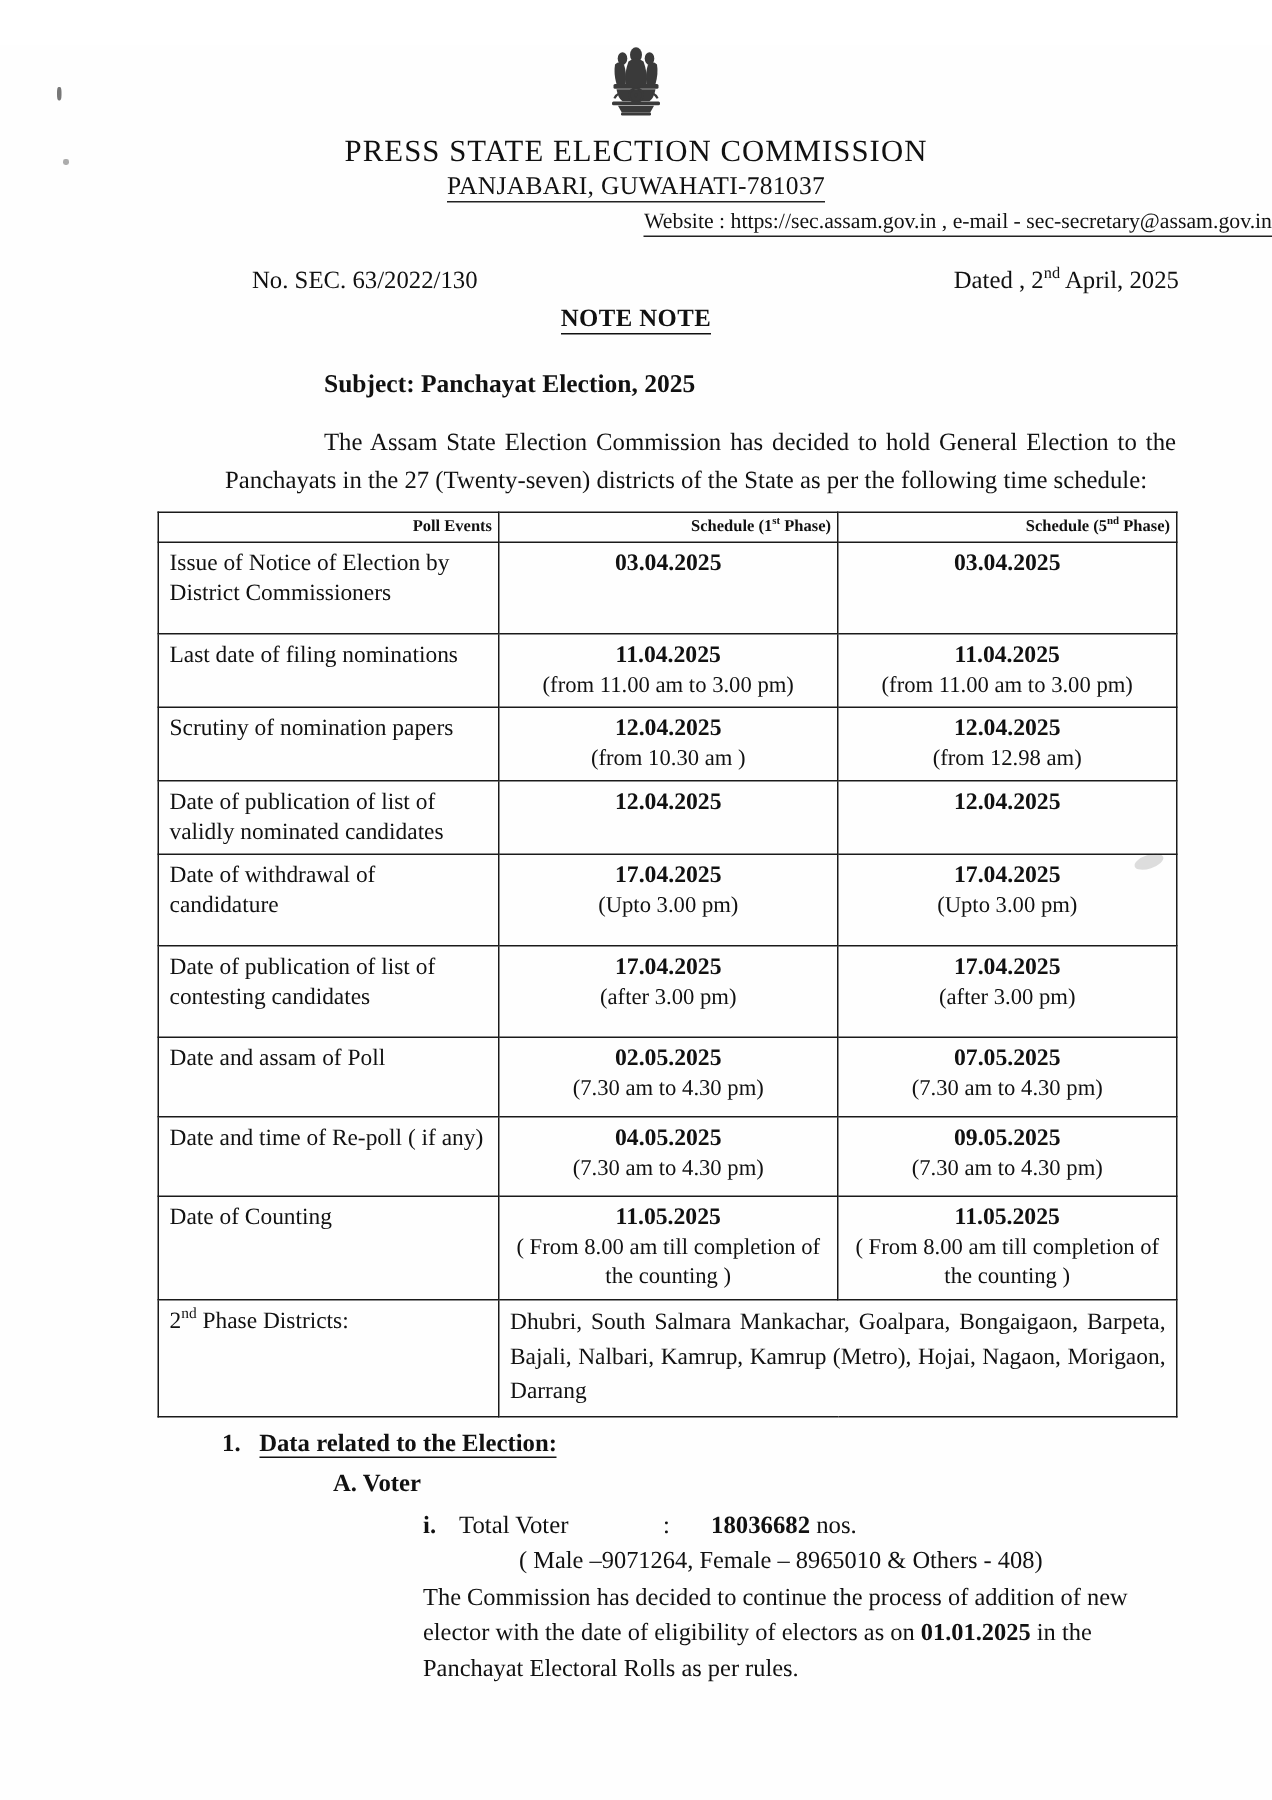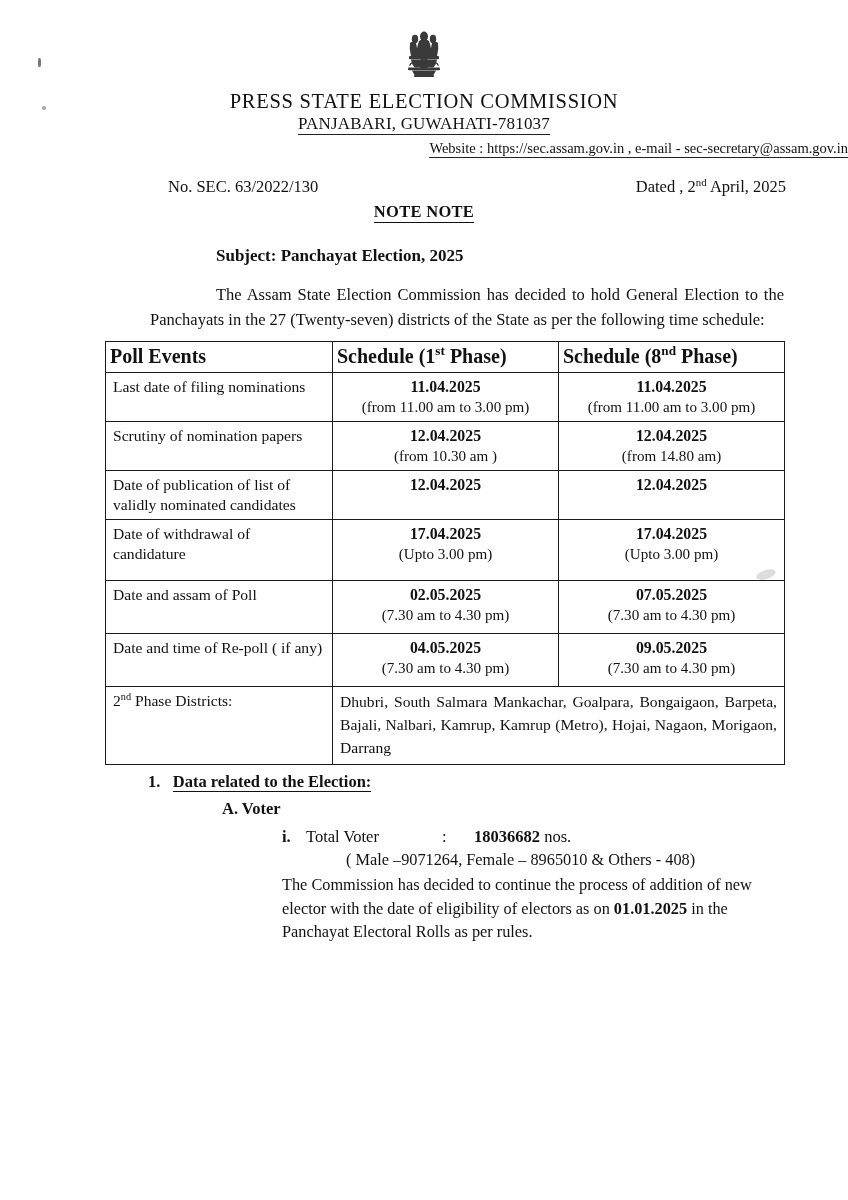--- a/index.html
+++ b/index.html
@@ -94,23 +94,23 @@
     width:679px;
     table-layout:fixed;
     font-size:15.3px;
   }
   table.sched td, table.sched th{
     border:1.15px solid #1a1a1a;
     padding:4px 7px;
     vertical-align:top;
   }
   table.sched th{
-    text-align:left;
-    font-weight:bold;
-    font-size:20px;
+    text-align:right;
+    font-weight:bold;
+    font-size:11px;
     padding:3px 4px 4px;
   }
   .c-event{width:227px;}
   .c-p1{width:226px;}
   .c-p2{width:226px;}
   td.ev{font-size:15.6px;line-height:1.28;}
   td.val{text-align:center;line-height:1.3;}
   td.val .d{font-weight:bold;font-size:15.8px;display:block;}
   td.val .t{font-size:15.1px;display:block;}
   td.districts{
@@ -211,44 +211,55 @@
   <table class="sched">
     <colgroup>
         <col class="c-event">
         <col class="c-p1">
         <col class="c-p2">
       </colgroup>
     <thead>
       <tr>
         <th>Poll Events</th>
         <th><span>Schedule (1</span><sup>st</sup><span> Phase)</span></th>
-        <th><span>Schedule (8</span><sup>nd</sup><span>  Phase)</span></th>
+        <th><span>Schedule (5</span><sup>nd</sup><span>  Phase)</span></th>
       </tr>
     </thead>
     <tbody>
+      <tr class="r-tall">
+        <td class="ev">Issue of Notice of Election by District Commissioners</td>
+        <td class="val">
+            <span class="d">03.04.2025</span>
+            <span class="t"></span>
+          </td>
+        <td class="val">
+            <span class="d">03.04.2025</span>
+            <span class="t"></span>
+          </td>
+      </tr>
       <tr class="r-short">
         <td class="ev">Last date of filing nominations</td>
         <td class="val">
             <span class="d">11.04.2025</span>
             <span class="t">(from 11.00 am to 3.00 pm)</span>
           </td>
         <td class="val">
             <span class="d">11.04.2025</span>
             <span class="t">(from 11.00 am to 3.00 pm)</span>
           </td>
       </tr>
       <tr class="r-short">
         <td class="ev">Scrutiny of nomination papers</td>
         <td class="val">
             <span class="d">12.04.2025</span>
             <span class="t">(from 10.30 am )</span>
           </td>
         <td class="val">
             <span class="d">12.04.2025</span>
-            <span class="t">(from 14.80 am)</span>
+            <span class="t">(from 12.98 am)</span>
           </td>
       </tr>
       <tr class="r-short">
         <td class="ev">Date of publication of list of validly nominated candidates</td>
         <td class="val">
             <span class="d">12.04.2025</span>
             <span class="t"></span>
           </td>
         <td class="val">
             <span class="d">12.04.2025</span>
@@ -259,40 +270,62 @@
         <td class="ev">Date of withdrawal of candidature</td>
         <td class="val">
             <span class="d">17.04.2025</span>
             <span class="t">(Upto 3.00 pm)</span>
           </td>
         <td class="val">
             <span class="d">17.04.2025</span>
             <span class="t">(Upto 3.00 pm)</span>
           </td>
       </tr>
+      <tr class="r-tall">
+        <td class="ev">Date of publication of list of contesting candidates</td>
+        <td class="val">
+            <span class="d">17.04.2025</span>
+            <span class="t">(after 3.00 pm)</span>
+          </td>
+        <td class="val">
+            <span class="d">17.04.2025</span>
+            <span class="t">(after 3.00 pm)</span>
+          </td>
+      </tr>
       <tr class="r-mid">
         <td class="ev">Date and assam of Poll</td>
         <td class="val">
             <span class="d">02.05.2025</span>
             <span class="t">(7.30 am to 4.30 pm)</span>
           </td>
         <td class="val">
             <span class="d">07.05.2025</span>
             <span class="t">(7.30 am to 4.30 pm)</span>
           </td>
       </tr>
       <tr class="r-mid">
         <td class="ev">Date and time of Re-poll  ( if any)</td>
         <td class="val">
             <span class="d">04.05.2025</span>
             <span class="t">(7.30 am to 4.30 pm)</span>
           </td>
         <td class="val">
             <span class="d">09.05.2025</span>
             <span class="t">(7.30 am to 4.30 pm)</span>
+          </td>
+      </tr>
+      <tr>
+        <td class="ev"> Date of Counting</td>
+        <td class="val">
+            <span class="d">11.05.2025</span>
+            <span class="t">( From 8.00 am till completion of the counting )</span>
+          </td>
+        <td class="val">
+            <span class="d">11.05.2025</span>
+            <span class="t">( From 8.00 am till completion of the counting )</span>
           </td>
       </tr>
       <tr>
         <td class="ev"><span>2</span><sup>nd</sup><span> Phase Districts:</span></td>
         <td class="districts" colspan="2">Dhubri, South Salmara Mankachar, Goalpara, Bongaigaon, Barpeta, Bajali, Nalbari, Kamrup, Kamrup (Metro), Hojai, Nagaon, Morigaon, Darrang</td>
       </tr>
     </tbody>
   </table>
 
   <div class="sect">

